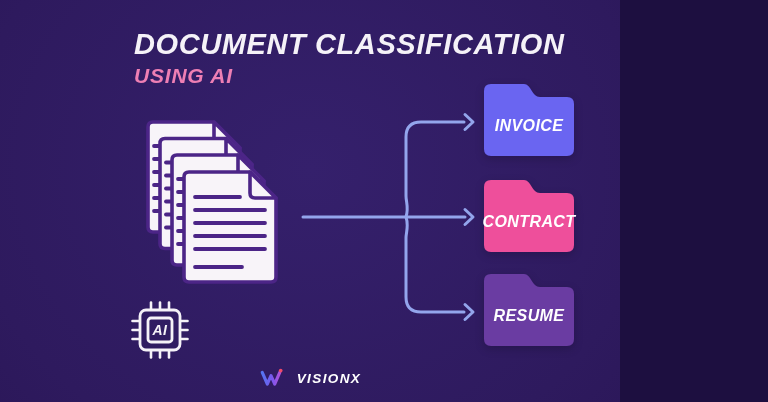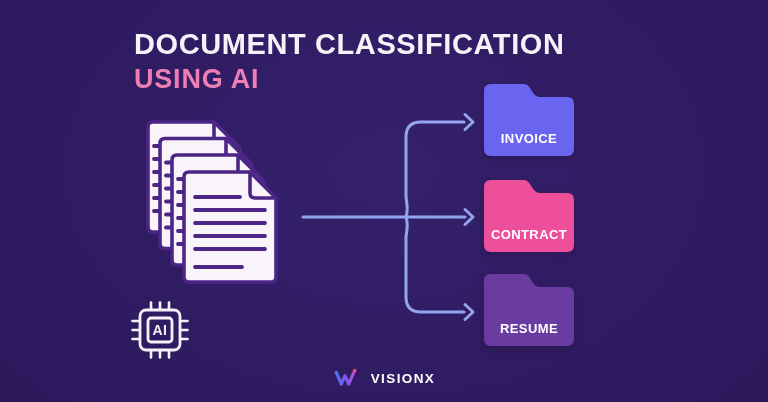--- a/index.html
+++ b/index.html
@@ -1,44 +1,45 @@
 <!DOCTYPE html>
 <html style="--background: #2e1a5e; --title: #f5f2f8; --subtitle: #ee7fb4; --arrow: #93a5ec; --document-outline: #4c2587; --document-fill: #f8f4f9; --chip: #f5f2f8; --folder-label: #ffffff;"><head>
 <meta charset="utf-8">
 <style>
   * { margin:0; padding:0; box-sizing:border-box; }
   html,body { background:#1d0f40; }
   .canvas {
-    position:relative; width:768px; height:402px; overflow:hidden;
+    position:relative; width:620px; height:402px; overflow:hidden;
     font-family:"Liberation Sans","DejaVu Sans",sans-serif;
     background: radial-gradient(95% 130% at 50% 42%, #35206c 0%, var(--background, #2e1a5e) 58%, #271351 100%);
+    font-style: italic;
   }
   .header { position:absolute; left:134px; top:28px; }
   .title {
     font-size:29px; font-weight:800; letter-spacing:0.6px;
     color:var(--title, #f5f2f8);
   }
   .subtitle {
-    font-size:27px; font-weight:800; letter-spacing:0.8px; margin-top:3px;
+    font-size:21px; font-weight:800; letter-spacing:0.8px; margin-top:3px;
     color:var(--subtitle, #ee7fb4);
   }
   svg { display:block; }
   .docs-svg { position:absolute; left:146px; top:120px; }
   .doc-page { fill:var(--document-fill,#f8f4f9); stroke:var(--document-outline,#4c2587); stroke-width:3.6; stroke-linejoin:round; }
   .doc-line { stroke:var(--document-outline,#4c2587); stroke-width:3.8; stroke-linecap:round; }
   .arrows-svg { position:absolute; left:0; top:0; pointer-events:none; }
   .arrow-path { stroke:var(--arrow,#93a5ec); stroke-width:3; fill:none; stroke-linecap:round; stroke-linejoin:round; }
   .folder { position:absolute; left:484px; width:90px; height:72px; filter:drop-shadow(0 3px 4px rgba(0,0,0,0.18)); }
   .folder-invoice  { top:84px; }
   .folder-contract { top:180px; }
   .folder-resume   { top:274px; }
   .folder-label {
-    position:absolute; left:0; top:25px; width:100%; height:59px;
+    position:absolute; left:0; top:12px; width:100%; height:59px;
     display:flex; align-items:center; justify-content:center;
-    color:var(--folder-label,#ffffff); font-size:13px; font-weight:800; letter-spacing:0.4px;
+    color:var(--folder-label,#ffffff); font-size:16px; font-weight:800; letter-spacing:0.4px;
   }
   .chip-svg { position:absolute; left:130px; top:300px; }
   .chip-stroke { stroke:var(--chip,#f5f2f8); fill:none; stroke-width:2.8; stroke-linecap:round; }
   .chip-pin { stroke:var(--chip,#f5f2f8); stroke-width:2.6; stroke-linecap:round; }
   .chip-text { fill:var(--chip,#f5f2f8); font-size:14px; font-weight:800; font-family:"Liberation Sans","DejaVu Sans",sans-serif; letter-spacing:0.5px; }
   .brand { position:absolute; left:0; right:0; bottom:12px; display:flex; align-items:center; justify-content:center; gap:14px; }
   .brand-name { color:#ffffff; font-size:13.5px; font-weight:800; letter-spacing:1.4px; }
 </style>
 </head>
 <body>

